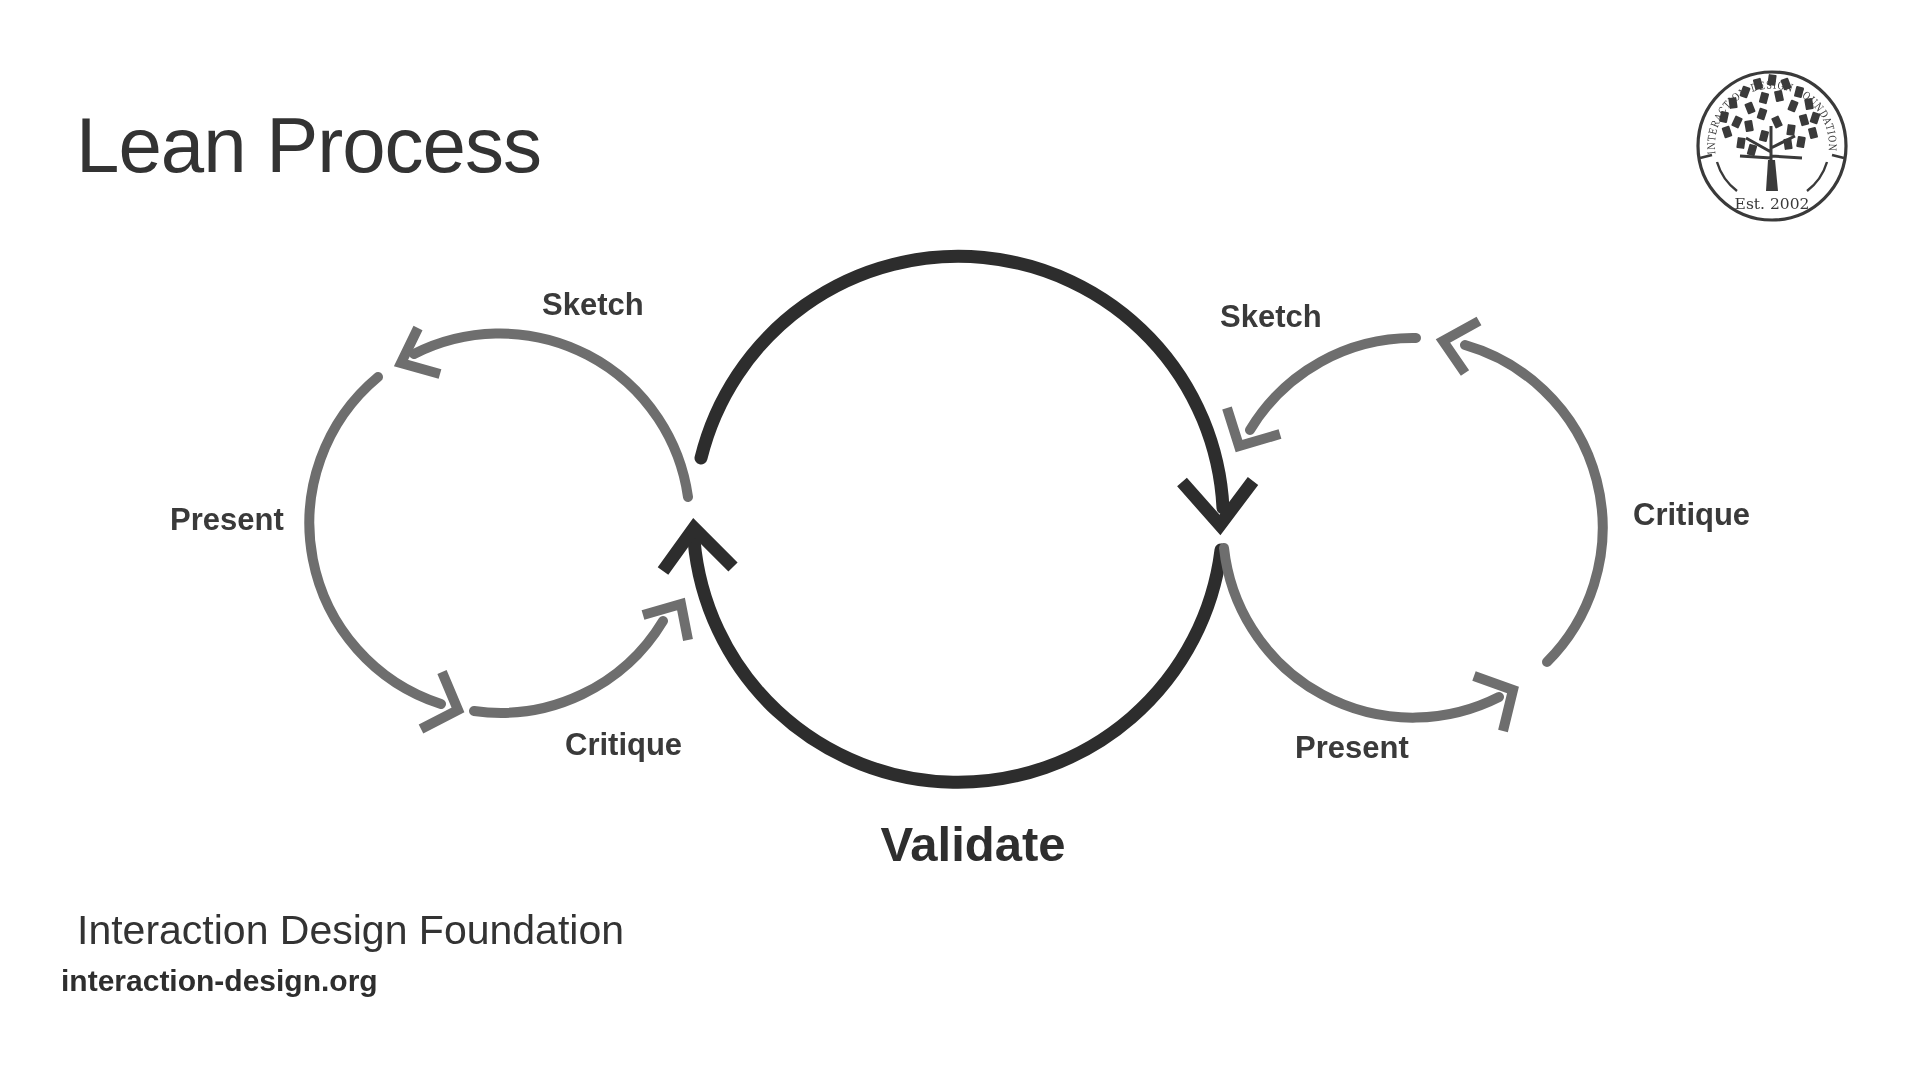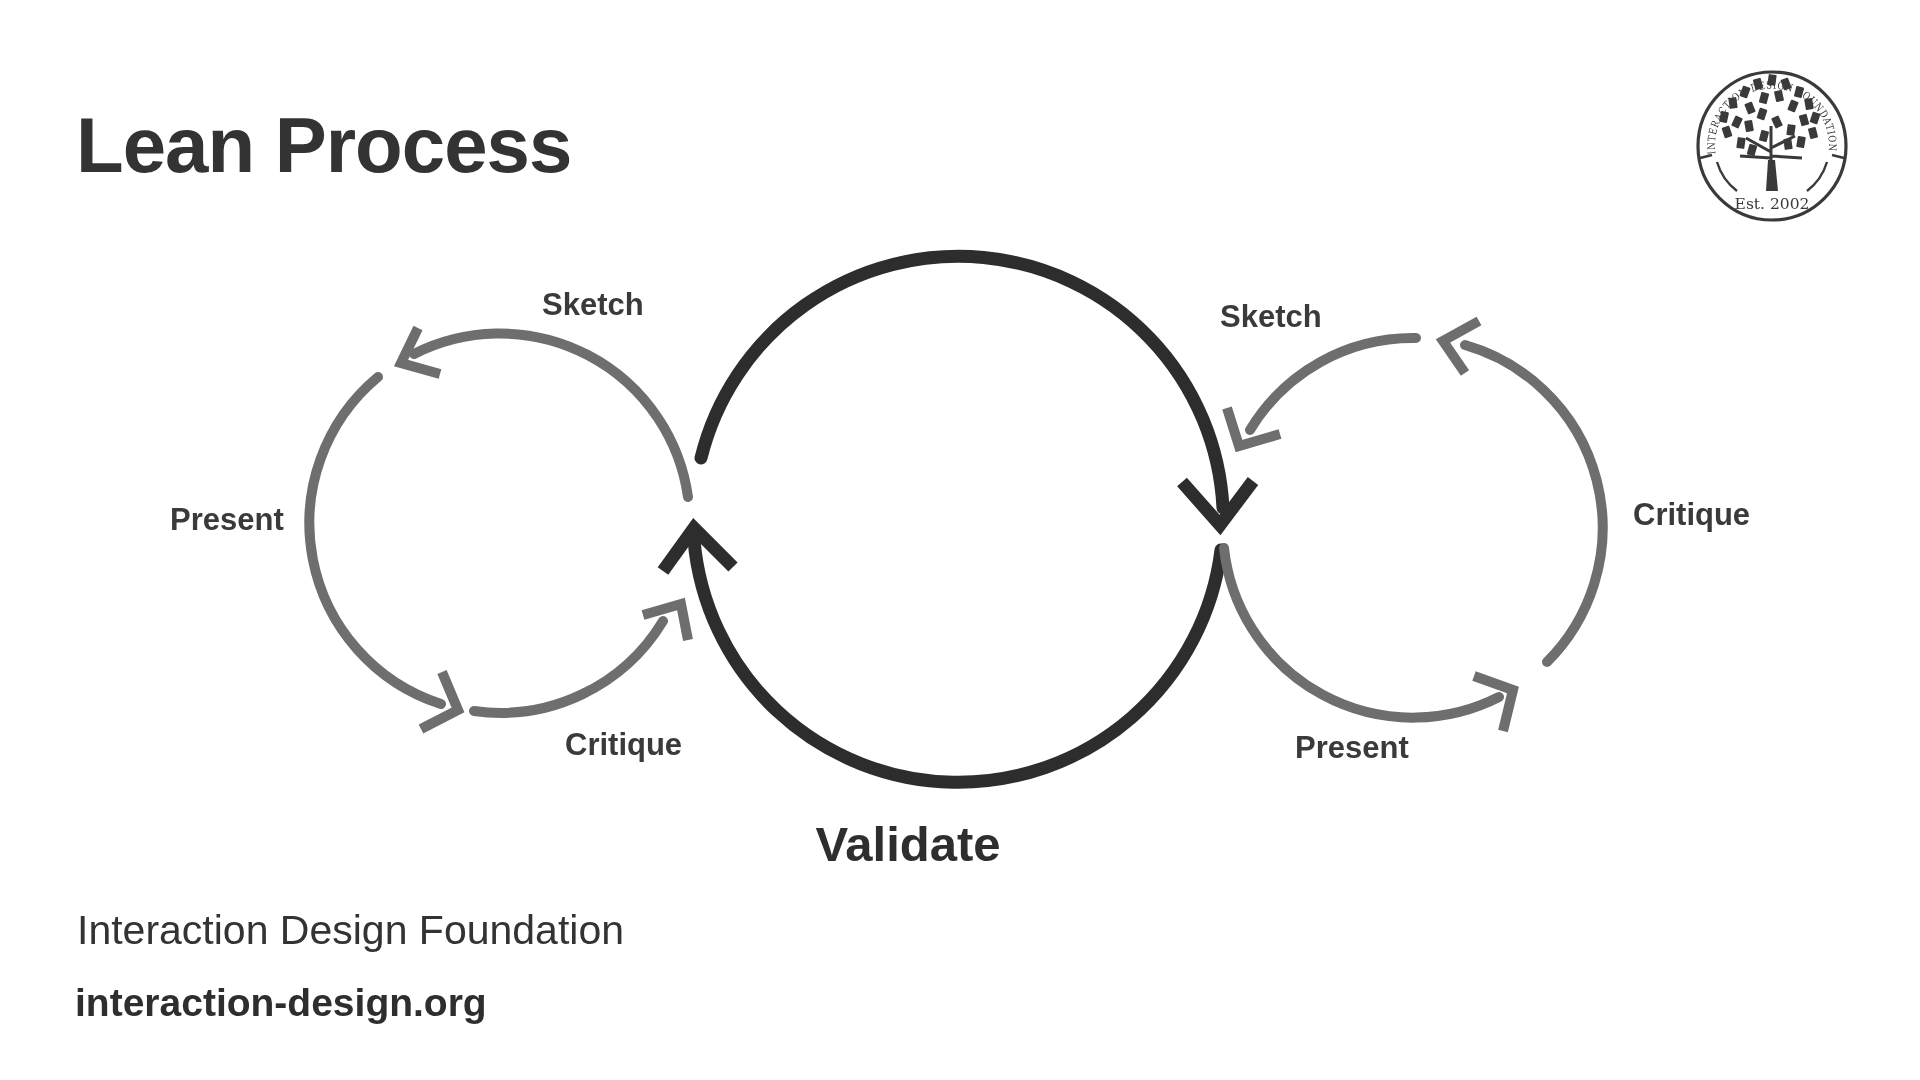--- a/index.html
+++ b/index.html
@@ -20,21 +20,21 @@
     left: 0;
     top: 0;
     width: 1920px;
     height: 1080px;
   }
   .page-title {
     position: absolute;
     left: 76px;
     top: 106px;
     font-size: 78px;
-    font-weight: 700;
+    font-weight: 400;
     color: #333333;
     letter-spacing: -1px;
     white-space: nowrap;
     margin: 0;
     line-height: 1;
   }
   .cycle-label {
     position: absolute;
     transform: translateX(-50%);
     font-size: 49px;
@@ -56,28 +56,27 @@
     left: 77px;
     top: 910px;
     font-size: 41px;
     font-weight: 400;
     color: #333333;
     white-space: nowrap;
     line-height: 1;
   }
   .footer-url {
     position: absolute;
-    left: 75px;
+    left: 61px;
     top: 966px;
-    font-size: 39px;
+    font-size: 30px;
     font-weight: 700;
     color: #2e2e2e;
     white-space: nowrap;
     line-height: 1;
-    margin-top: 17px;
   }
   .arc-dark { stroke: #2d2d2d; stroke-width: 13; fill: none; stroke-linecap: round; }
   .arrow-dark { stroke: #2d2d2d; stroke-width: 13; fill: none; stroke-linejoin: miter; }
   .arc-gray { stroke: #6e6e6e; stroke-width: 10; fill: none; stroke-linecap: round; }
   .arrow-gray { stroke: #6e6e6e; stroke-width: 10; fill: none; stroke-linejoin: miter; }
   .logo-stroke { stroke: #3a3a3a; fill: none; }
   .logo-fill { fill: #3a3a3a; stroke: none; }
   .logo-ring-text { font-family: "DejaVu Serif", "Liberation Serif", serif; font-size: 10.5px; letter-spacing: 1px; fill: #3a3a3a; }
   .logo-est-text { font-family: "DejaVu Serif", "Liberation Serif", serif; font-size: 15.5px; fill: #3a3a3a; }
 </style>
@@ -160,21 +159,21 @@
           <rect x="-4" y="-5.5" width="8" height="11" rx="1" transform="translate(1762,114) rotate(18)"></rect>
           <rect x="-4" y="-5.5" width="8" height="11" rx="1" transform="translate(1749,126) rotate(-10)"></rect>
           <rect x="-4" y="-5.5" width="8" height="11" rx="1" transform="translate(1764,136) rotate(14)"></rect>
           <rect x="-4" y="-5.5" width="8" height="11" rx="1" transform="translate(1788,144) rotate(-8)"></rect>
           <rect x="-4" y="-5.5" width="8" height="11" rx="1" transform="translate(1752,150) rotate(16)"></rect>
         </g>
       </g>
     </g>
   </svg>
 
-  <div class="cycle-label" style="left:908px; top:820px;">Validate</div>
+  <div class="cycle-label" style="left:973px; top:820px;">Validate</div>
 
   <div class="step-label" style="left:542px; top:289px;">Sketch</div>
   <div class="step-label" style="left:170px; top:504px;">Present</div>
   <div class="step-label" style="left:565px; top:729px;">Critique</div>
 
   <div class="step-label" style="left:1220px; top:301px;">Sketch</div>
   <div class="step-label" style="left:1633px; top:499px;">Critique</div>
   <div class="step-label" style="left:1295px; top:732px;">Present</div>
 
   <div class="footer-org">Interaction Design Foundation</div>

